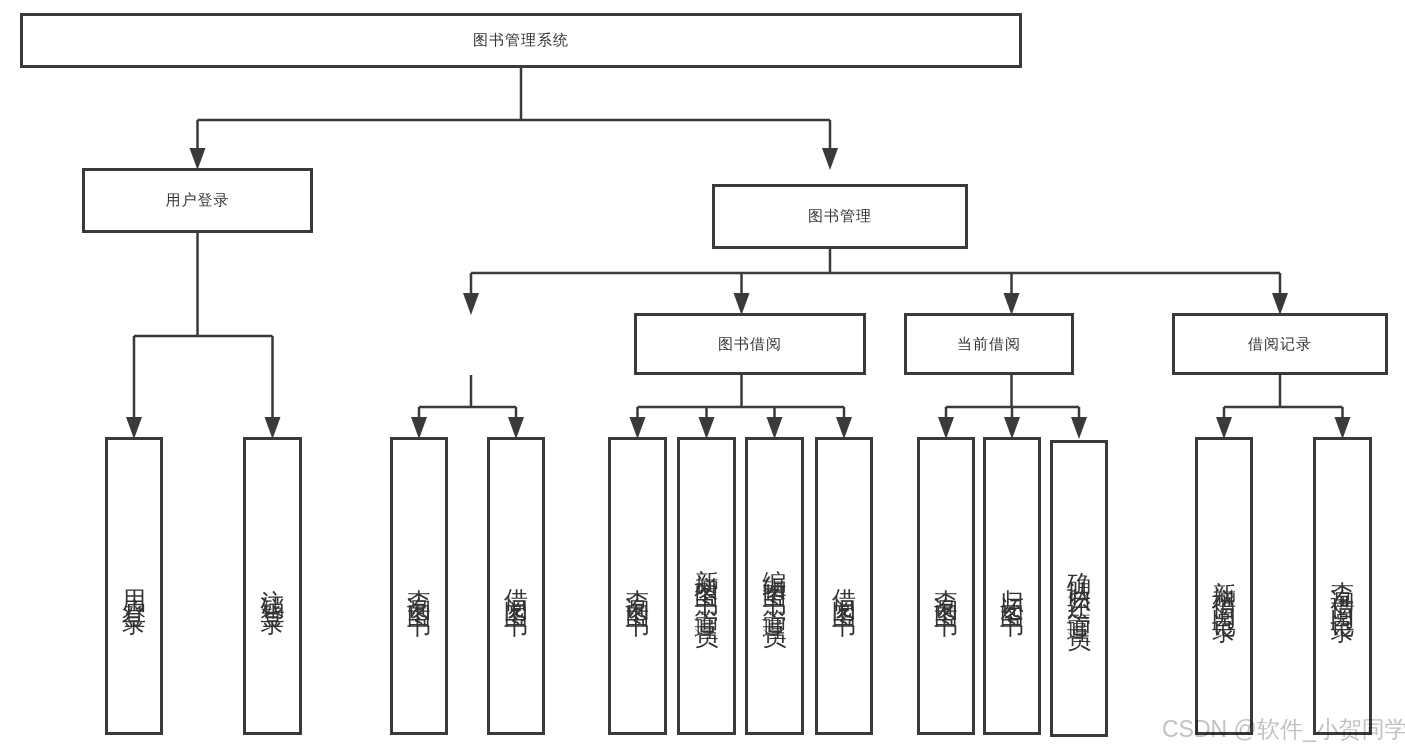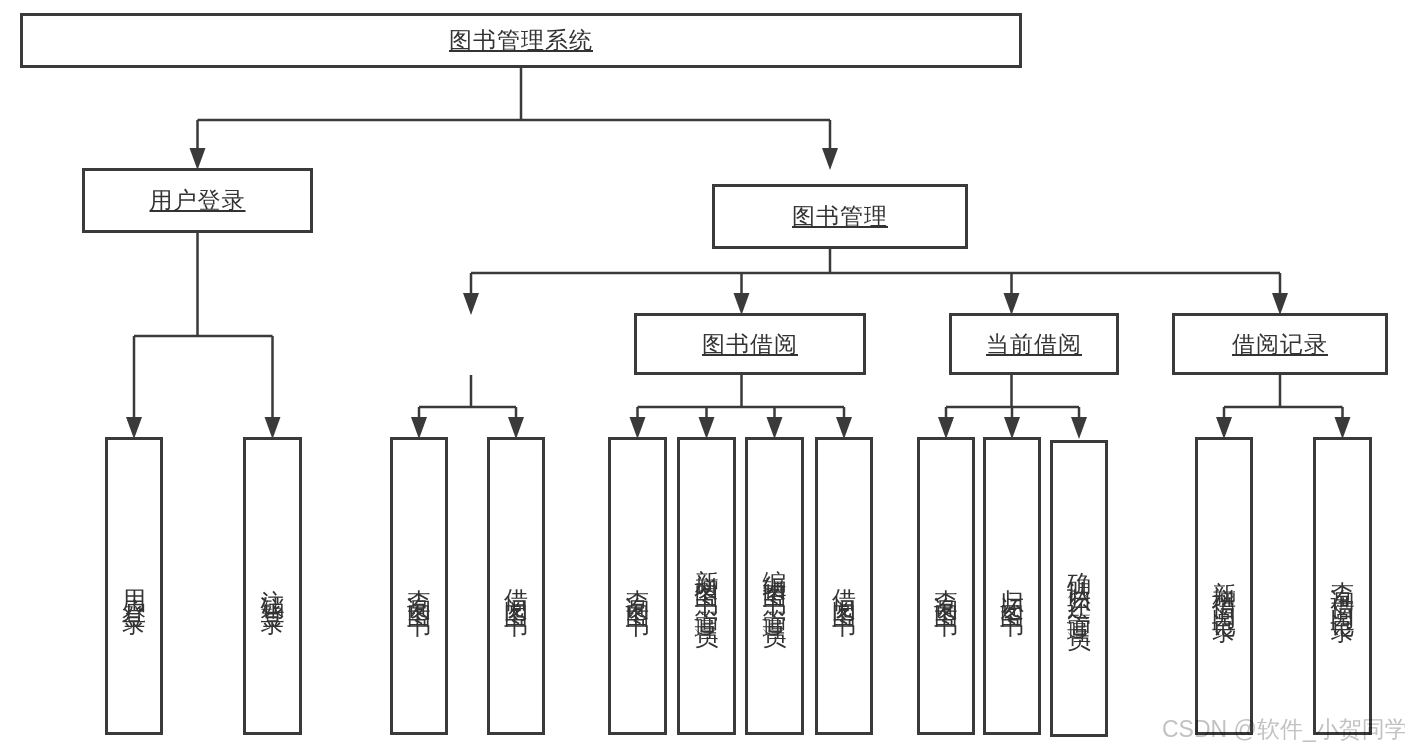--- a/index.html
+++ b/index.html
@@ -20,24 +20,23 @@
   .node {
     position: absolute;
     box-sizing: border-box;
     border: 3px solid #3a3a3a;
     background: #ffffff;
     display: flex;
     align-items: center;
     justify-content: center;
   }
   .hbox {
-    font-size: 23px;
+    font-size: 15px;
     letter-spacing: 1px;
     white-space: nowrap;
-    text-decoration: underline;
   }
   .vbox {
     writing-mode: vertical-rl;
     text-orientation: mixed;
     font-size: 24px;
     letter-spacing: 8px;
     line-height: 1.0;
   }
   .watermark {
     position: absolute;
@@ -96,21 +95,21 @@
   <div class="node hbox" style="left:82px; top:168px; width:231px; height:65px;">
     <span>用户登录</span>
   </div>
   <div class="node hbox" style="left:712px; top:184px; width:256px; height:65px;text-align:center;">
     <span>图书管理</span>
   </div>
 
   <div class="node hbox" style="left:634px; top:313px; width:232px; height:62px;">
     <span>图书借阅</span>
   </div>
-  <div class="node hbox" style="left:904px; top:313px; width:170px; height:62px;margin-left:45px;">
+  <div class="node hbox" style="left:904px; top:313px; width:170px; height:62px;">
     <span>当前借阅</span>
   </div>
   <div class="node hbox" style="left:1172px; top:313px; width:216px; height:62px;">
     <span>借阅记录</span>
   </div>
 
   <div class="node vbox" style="left:105px; top:437px; width:58px; height:298px;">
     <span>用户登录</span>
   </div>
   <div class="node vbox" style="left:243px; top:437px; width:59px; height:298px;">

